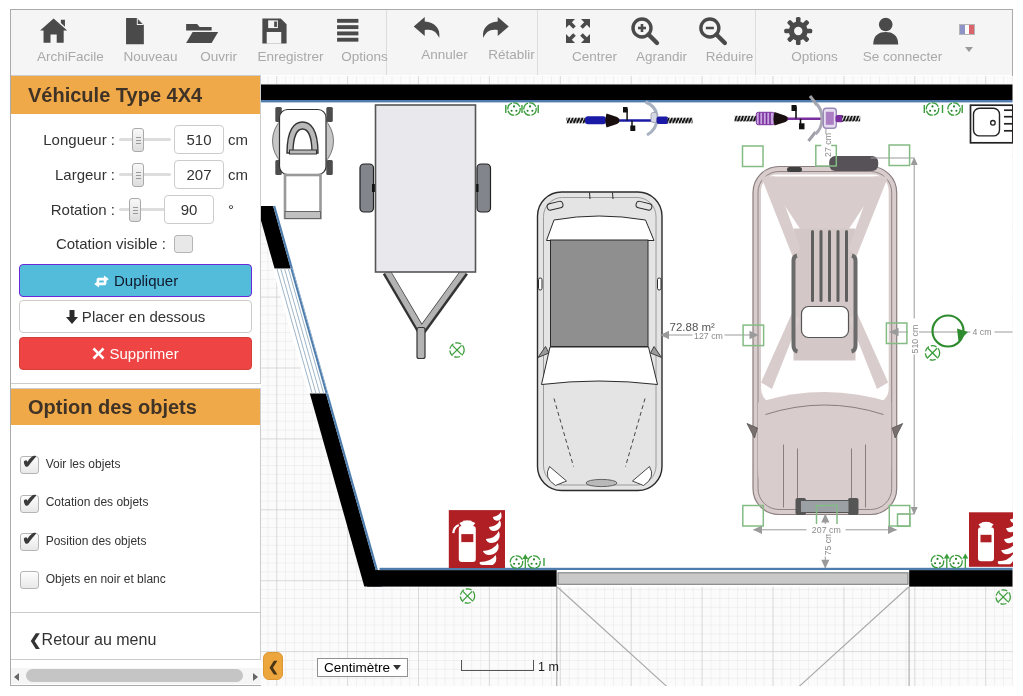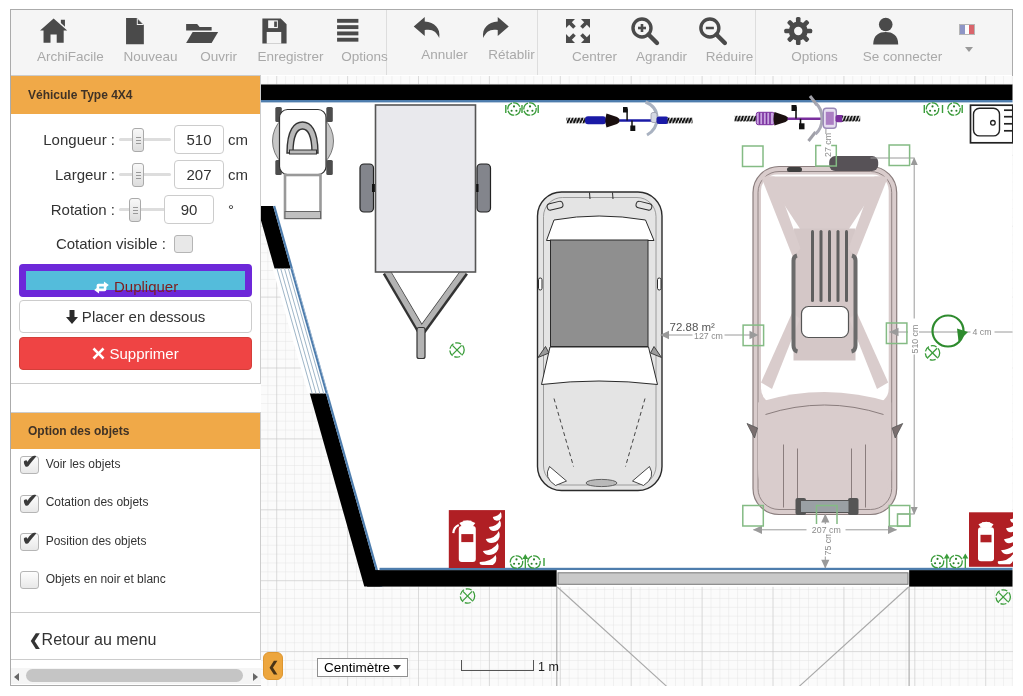--- a/index.html
+++ b/index.html
@@ -6,21 +6,21 @@
 html,body { width:1023px; height:696px; background:#fff; font-family:"Liberation Sans", sans-serif; overflow:hidden; }
 .abs { position:absolute; }
 #frame { position:absolute; left:10px; top:9px; width:1003px; height:677px; border:1px solid #ababab; }
 #toolbar { position:absolute; left:11px; top:10px; width:1001px; height:65px; background:#f5f5f5; }
 .tbtn { position:absolute; top:15px; text-align:center; }
 .tbtn svg { display:block; margin:0 auto; }
 .tlab { font-size:13.5px; color:#a9a9a9; margin-top:2px; white-space:nowrap;margin-left:33px; }
 .tsep { position:absolute; top:10px; width:1px; height:65px; background:#ddd; }
 
 .panel { position:absolute; left:11px; width:250px; background:#fff; border:1px solid #ccc; border-left:none; }
-.phead { background:#f0a948; color:#3f3226; font-weight:bold; font-size:12px; padding:9px 0 9px 17px; }
+.phead { background:#f0a948; color:#3f3226; font-weight:bold; font-size:20px; padding:9px 0 9px 17px; }
 .row { position:absolute; height:30px; line-height:30px; font-size:15px; color:#333; }
 input.num { position:absolute; width:50px; height:29px; border:1px solid #ccc; border-radius:4px; text-align:center; font-size:15px; color:#333; font-family:"Liberation Sans",sans-serif; }
 .slider { position:absolute; height:3px; background:#ddd; border-radius:2px; }
 .thumb { position:absolute; width:12px; height:24px; background:linear-gradient(#f8f8f8,#ddd); border:1px solid #aaa; border-radius:3px; }
 .thumb:after { content:""; position:absolute; left:3px; top:8px; width:5px; height:1px; background:#999; box-shadow:0 3px 0 #999, 0 6px 0 #999; }
 .btn { position:absolute; left:19px; width:233px; height:33px; border-radius:4px; font-size:15px; text-align:center; line-height:31px; }
 .cb { position:absolute; width:19px; height:18px; background:linear-gradient(#fdfdfd,#e8e8e8); border:1px solid #b5b5b5; border-radius:3px; }
 .ck { position:absolute; font-size:19px; color:#3a3a3a; font-weight:bold; }
 .clab { position:absolute; font-size:12px; color:#333; }
 </style>
@@ -150,32 +150,32 @@
 <div class="thumb" style="left:132px; top:162.5px;"></div>
 <input class="num" style="left: 174px; top: 160px;" value="207">
 <div class="row" style="left:228px; top:159.5px;">cm</div>
 <div class="row" style="left:0; top:194.5px; width:115px; text-align:right;">Rotation :</div>
 <div class="slider" style="left:119px; top:208px; width:52px;"></div>
 <div class="thumb" style="left:128.5px; top:197.5px;"></div>
 <input class="num" style="left: 164px; top: 195px;" value="90">
 <div class="row" style="left:228px; top:194.5px;">°</div>
 <div class="row" style="left:0; top:228.5px; width:166px; text-align:right;">Cotation visible :</div>
 <div class="cb" style="left:174px; top:234.5px; background:#e8e8e8;"></div>
-<div class="btn" style="top:263.7px; background:#54bcdb; border:7px solid #6d28d9; color:#7f1d1d;"><svg width="17" height="13" viewBox="0 0 20 16" style="vertical-align:-2px">
+<div class="btn" style="top:263.7px; background:#54bcdb; border:1px solid #6d28d9; color:#0f172a;"><svg width="17" height="13" viewBox="0 0 20 16" style="vertical-align:-2px">
       <path d="M4 10 V5.5 a2.2 2.2 0 0 1 2.2 -2.2 H13 V0.5 L19 5 l-6 4.5 V6.8 H7.5 a0.4 0.4 0 0 0 -0.4 0.4 V10 Z" fill="#fff"></path>
       <path d="M16 6 v4.5 a2.2 2.2 0 0 1 -2.2 2.2 H7 v2.8 L1 11 l6 -4.5 v2.7 h5.5 a0.4 0.4 0 0 0 0.4 -0.4 V6 Z" fill="#fff"></path>
     </svg> Dupliquer</div>
 <div class="btn" style="top:300.1px; background:#fff; border:1px solid #ccc; color:#333;"><svg width="12" height="14" viewBox="0 0 12 14" style="vertical-align:-2px">
       <path d="M3.5 0 h5 v7 H12 L6 14 0 7 h3.5 Z" fill="#2a2a2a"></path>
     </svg> Placer en dessous</div>
 <div class="btn" style="top:336.6px; background:#ef4444; border:1px solid #d43f3a; color:#fff;"><svg width="13" height="13" viewBox="0 0 14 14" style="vertical-align:-1px">
       <path d="M2.6 0.6 L7 5 11.4 0.6 13.4 2.6 9 7 l4.4 4.4 -2 2 L7 9 2.6 13.4 0.6 11.4 5 7 0.6 2.6 Z" fill="#fff"></path>
     </svg> Supprimer</div>
 
-<div class="panel" style="top:412px; height:244px;">
+<div class="panel" style="top:388px; height:244px;">
  <div class="phead" style="height:36px; line-height:18px;">Option des objets</div>
 </div>
 <div class="cb" style="left:20.4px; top:456px;"></div>
 <div class="ck" style="left:22px; top:450px;">✔</div>
 <div class="clab" style="left:45.7px; top:456.5px;">Voir les objets</div>
 <div class="cb" style="left:20.4px; top:494.8px;"></div>
 <div class="ck" style="left:22px; top:488.8px;">✔</div>
 <div class="clab" style="left:45.7px; top:495.3px;">Cotation des objets</div>
 <div class="cb" style="left:20.4px; top:533px;"></div>
 <div class="ck" style="left:22px; top:527px;">✔</div>

